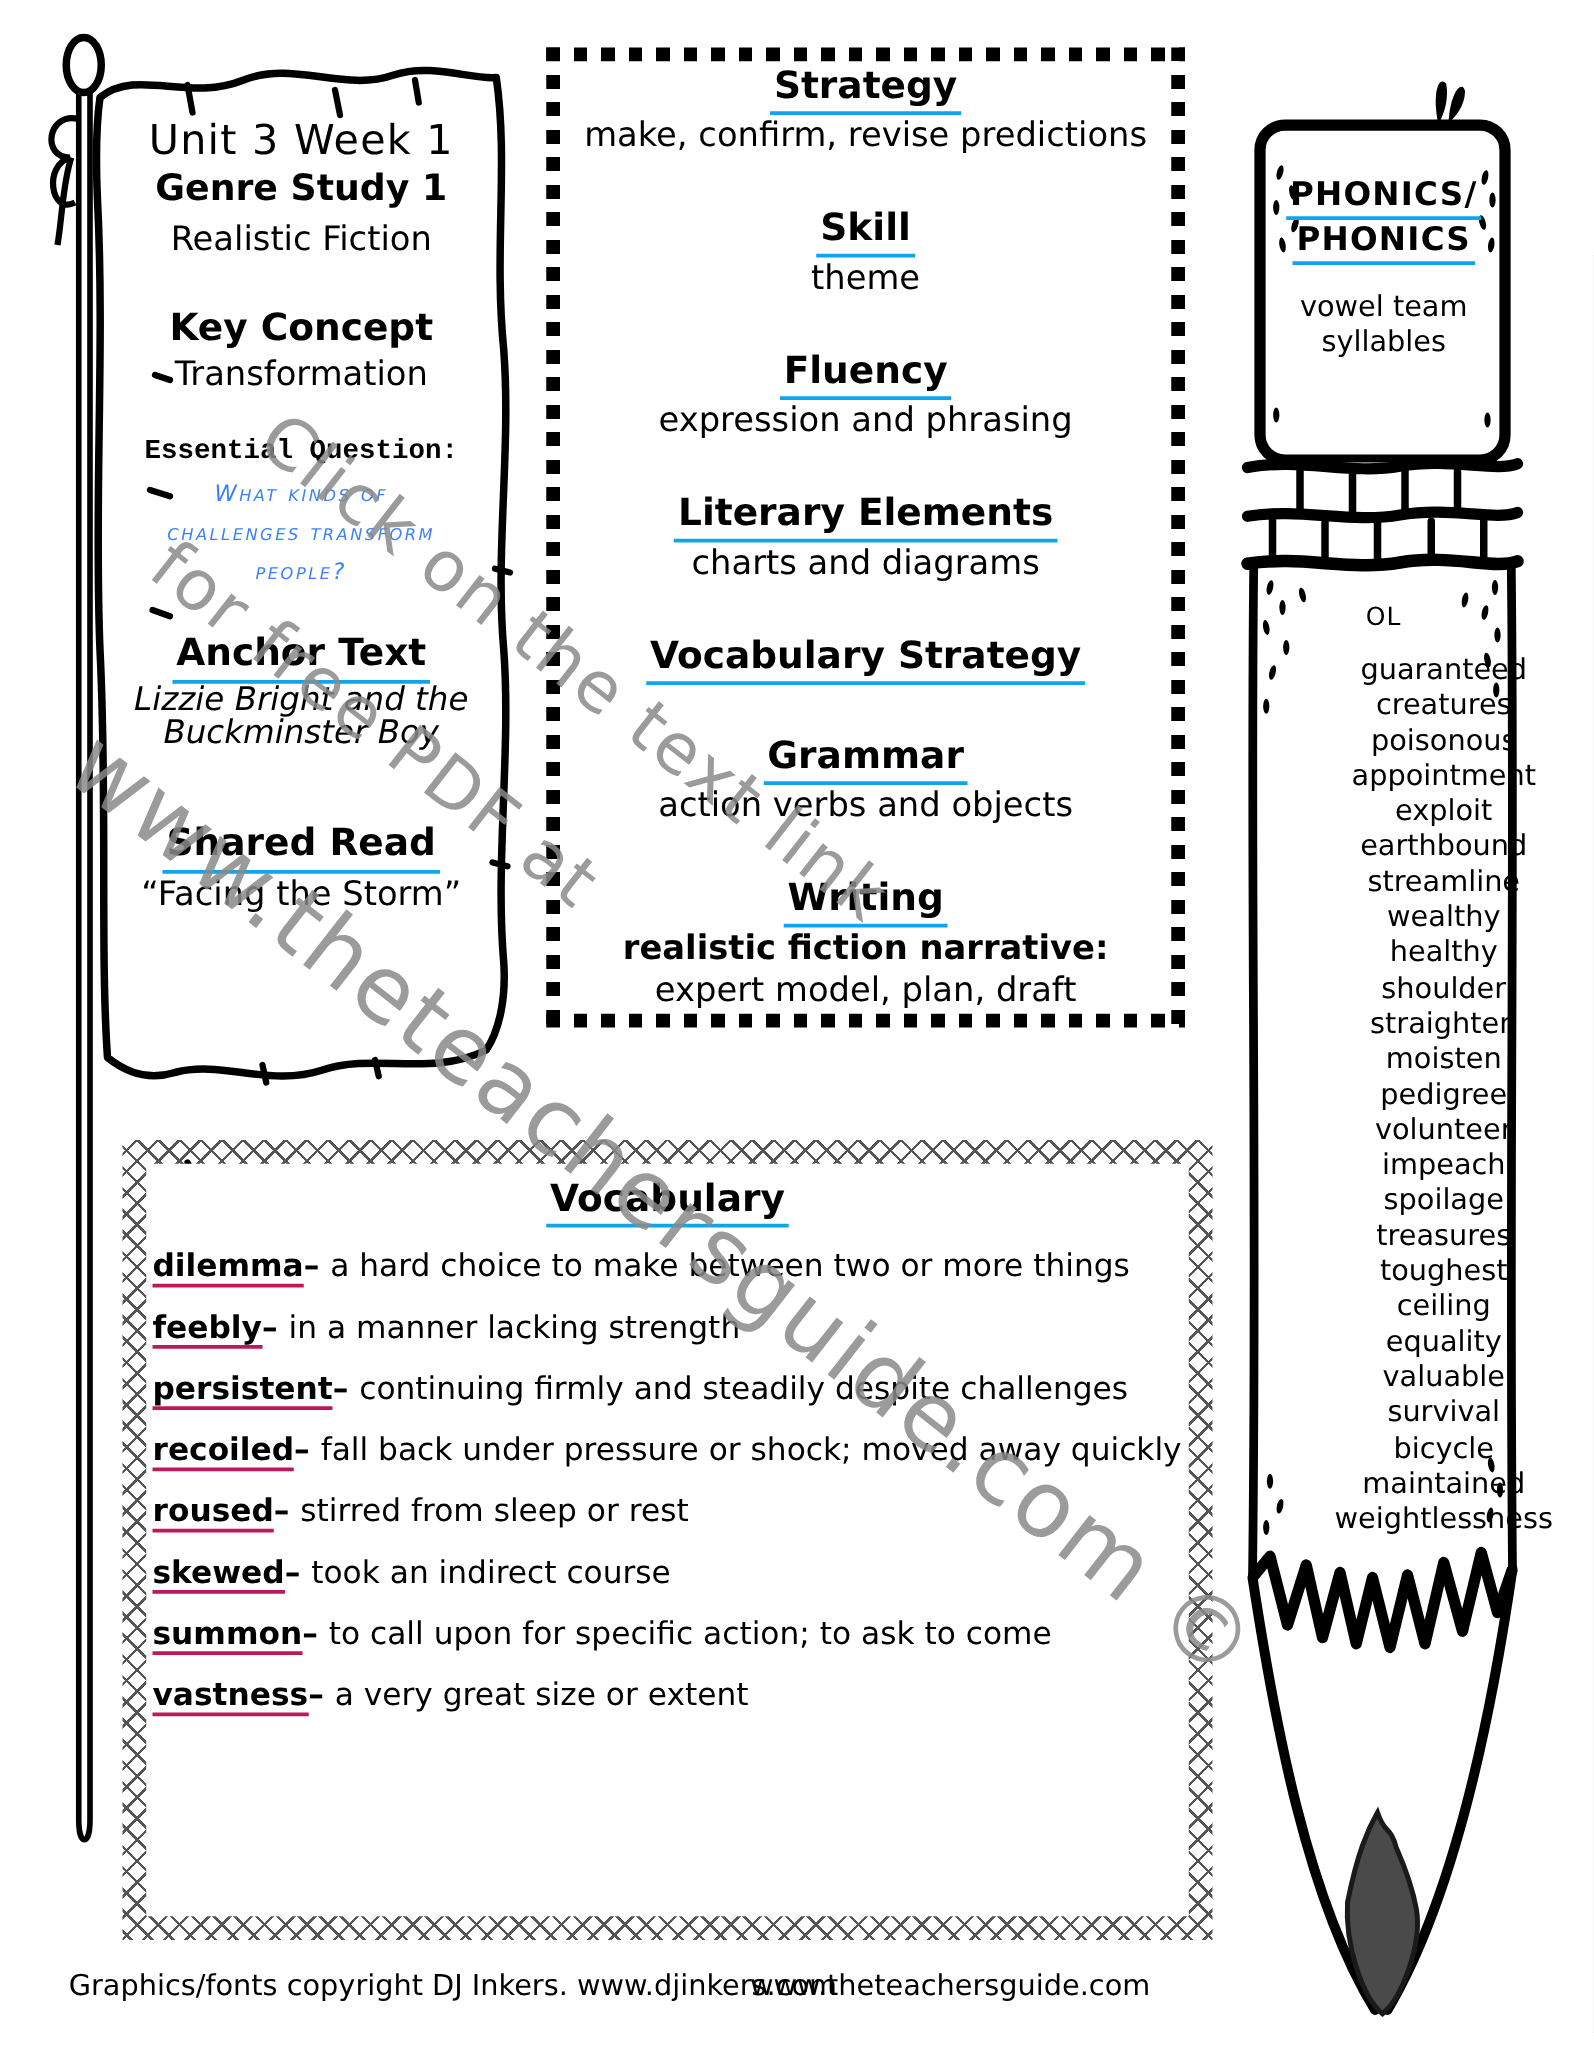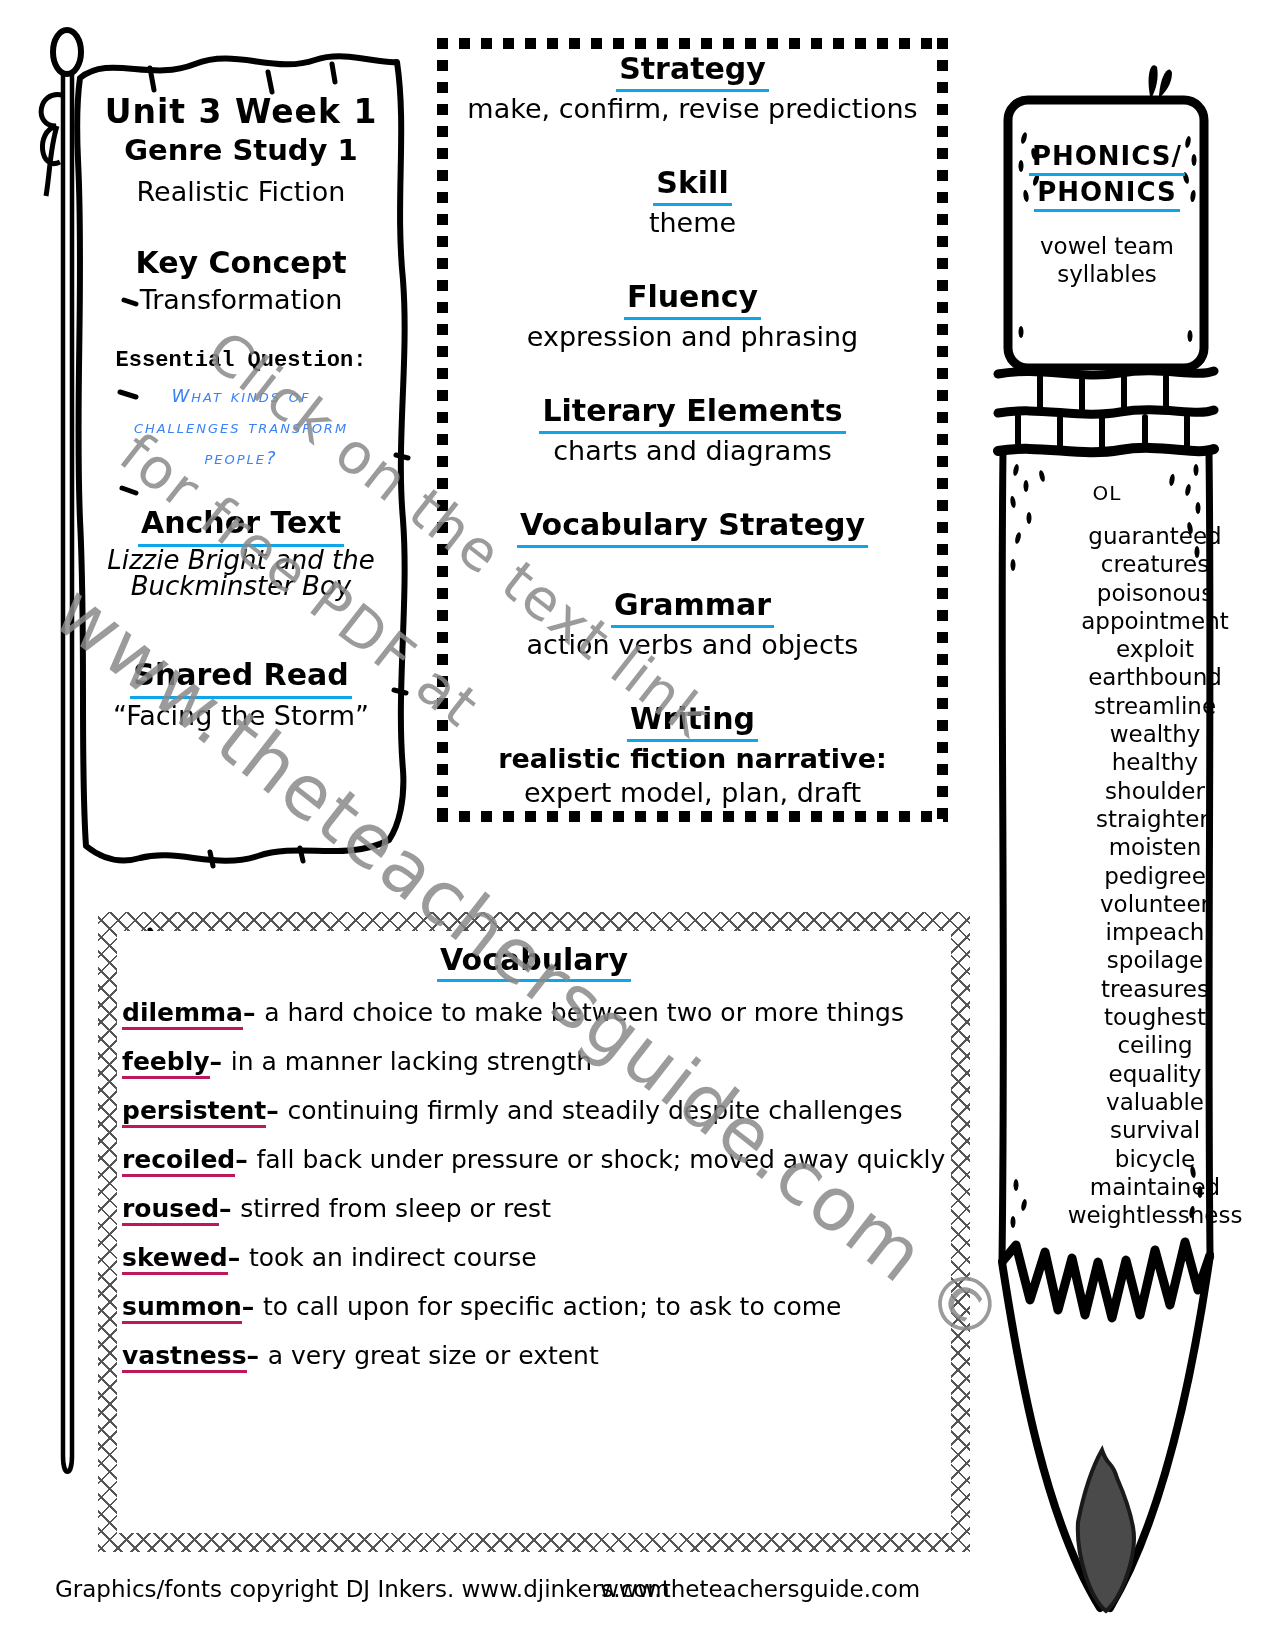--- a/index.html
+++ b/index.html
@@ -2,21 +2,21 @@
 <html><head>
 <meta charset="utf-8">
 <style>
   html,body{margin:0;padding:0;background:#e8e8e8;}
   #page{position:relative;width:1275px;height:1650px;background:#fff;overflow:hidden;
         font-family:"DejaVu Sans",sans-serif;color:#000;margin:0 auto;}
   #lineart{position:absolute;left:0;top:0;z-index:1;}
   .txt{position:absolute;z-index:10;}
   
   #flag-text{left:85px;top:92px;width:312px;text-align:center;}
-  .f-title{font-size:33px;font-weight:bold;line-height:40px;letter-spacing:1px;}
+  .f-title{font-size:33px;font-weight:normal;line-height:40px;letter-spacing:1px;}
   .f-sub{font-size:29px;font-weight:bold;line-height:36px;}
   .f-genre{font-size:27px;line-height:40px;margin-top:4px;}
   .f-keylabel{font-size:30px;font-weight:bold;line-height:38px;margin-top:32px;}
   .f-keyval{font-size:27px;line-height:36px;}
   .f-eq{font-family:Liberation Mono, monospace;font-size:22px;font-weight:bold;line-height:30px;margin-top:28px;}
   .f-q{font-size:18px;line-height:31px;margin-top:4px;font-style:italic;font-variant:small-caps;letter-spacing:2px;color:#3b82f6;}
   .f-anchor{margin-top:30px;}
   .f-italic{font-size:26px;line-height:26px;font-style:italic;}
   .f-shared{margin-top:56px;}
   .f-read{font-size:27px;line-height:30px;margin-top:2px;}

